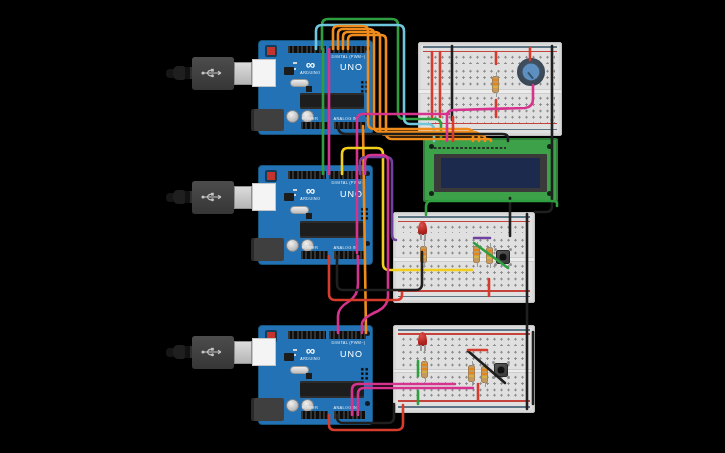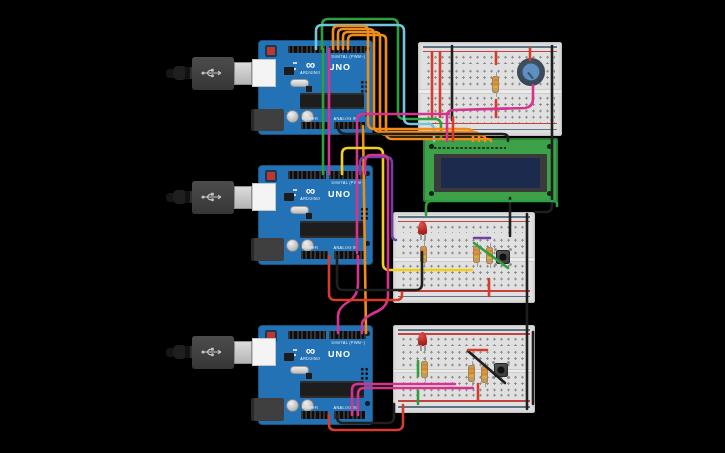--- a/index.html
+++ b/index.html
@@ -8,21 +8,21 @@
 
   
   .arduino{position:absolute;background:#2272b5;border:1px solid #16567e;border-radius:4px;box-sizing:border-box;}
   .ard-hdr{position:absolute;background:#141414;height:8%;
      background-image:repeating-linear-gradient(90deg,#343434 0 2px,#0d0d0d 2px 4.4px);}
   .ard-lbl{position:absolute;color:rgba(255,255,255,.85);font-size:4px;line-height:4px;letter-spacing:.2px;white-space:nowrap;}
   .ard-reset{position:absolute;left:5%;top:4%;width:12px;height:12px;background:#c3342c;border:2px solid #123c5c;border-radius:2px;box-sizing:border-box;}
   .ard-logo{position:absolute;left:33%;top:18%;width:25%;text-align:center;color:#fff;}
   .ard-inf{font-size:13px;line-height:13px;font-weight:bold;}
   .ard-brand{font-size:3.5px;line-height:4px;letter-spacing:.6px;}
-  .ard-uno{position:absolute;left:61%;top:23%;color:#fff;font-size:9px;font-weight:bold;letter-spacing:1px;}
+  .ard-uno{position:absolute;left:61%;top:23%;color:#fff;font-size:9px;font-weight:normal;letter-spacing:1px;padding-left:12px;}
   .ard-mcu{position:absolute;left:36%;top:56%;width:57%;height:17%;background:#1d1d1d;border-radius:2px;
      box-shadow:0 -2px 0 #2c2c2c inset,0 2px 0 #2c2c2c inset;}
   .ard-cap{position:absolute;width:13px;height:13px;border-radius:50%;
      background:radial-gradient(circle at 38% 32%,#f1f1f1,#c4c4c4 55%,#9a9a9a);border:1px solid #868686;box-sizing:border-box;}
   .ard-jack{position:absolute;left:-4%;top:73%;width:26%;height:24%;background:#3f3f3f;border-radius:2px;box-shadow:-3px 0 0 #2a2a2a;}
   .ard-reg{position:absolute;left:22%;top:28%;width:10px;height:8px;background:#1c1c1c;border-radius:1px;}
   .ard-xtal{position:absolute;left:27%;top:41%;width:19px;height:8px;border-radius:4px;
      background:linear-gradient(#ededed,#bdbdbd);border:1px solid #999;box-sizing:border-box;}
   .ard-sq{position:absolute;left:42%;top:48%;width:6px;height:6px;background:#1c1c1c;}
   .ard-icsp{position:absolute;right:3%;top:42%;width:9px;height:13px;background-image:radial-gradient(#0b0b0b 1.2px,transparent 1.4px);background-size:4.5px 4.5px;}

